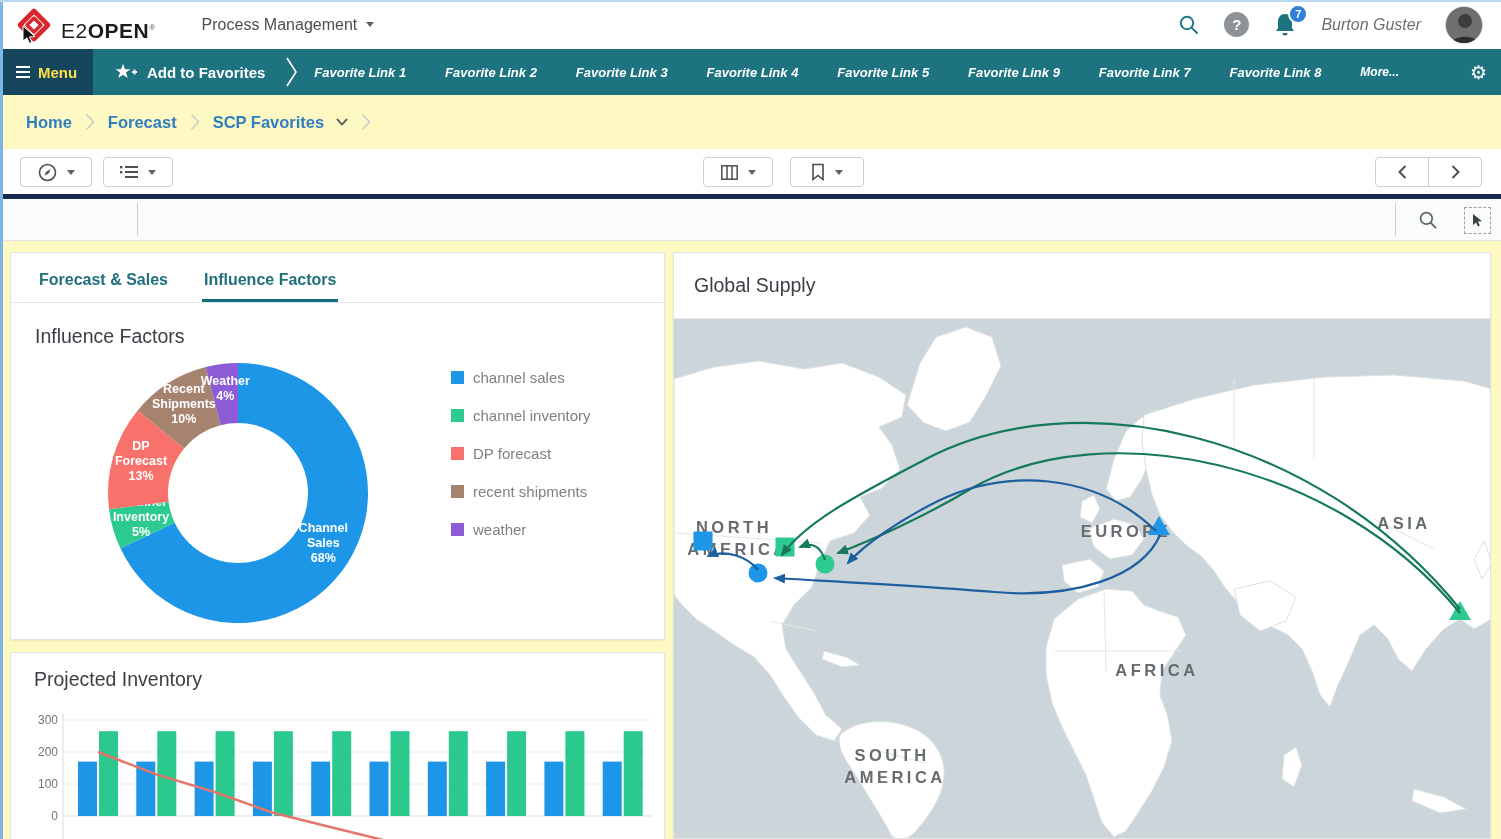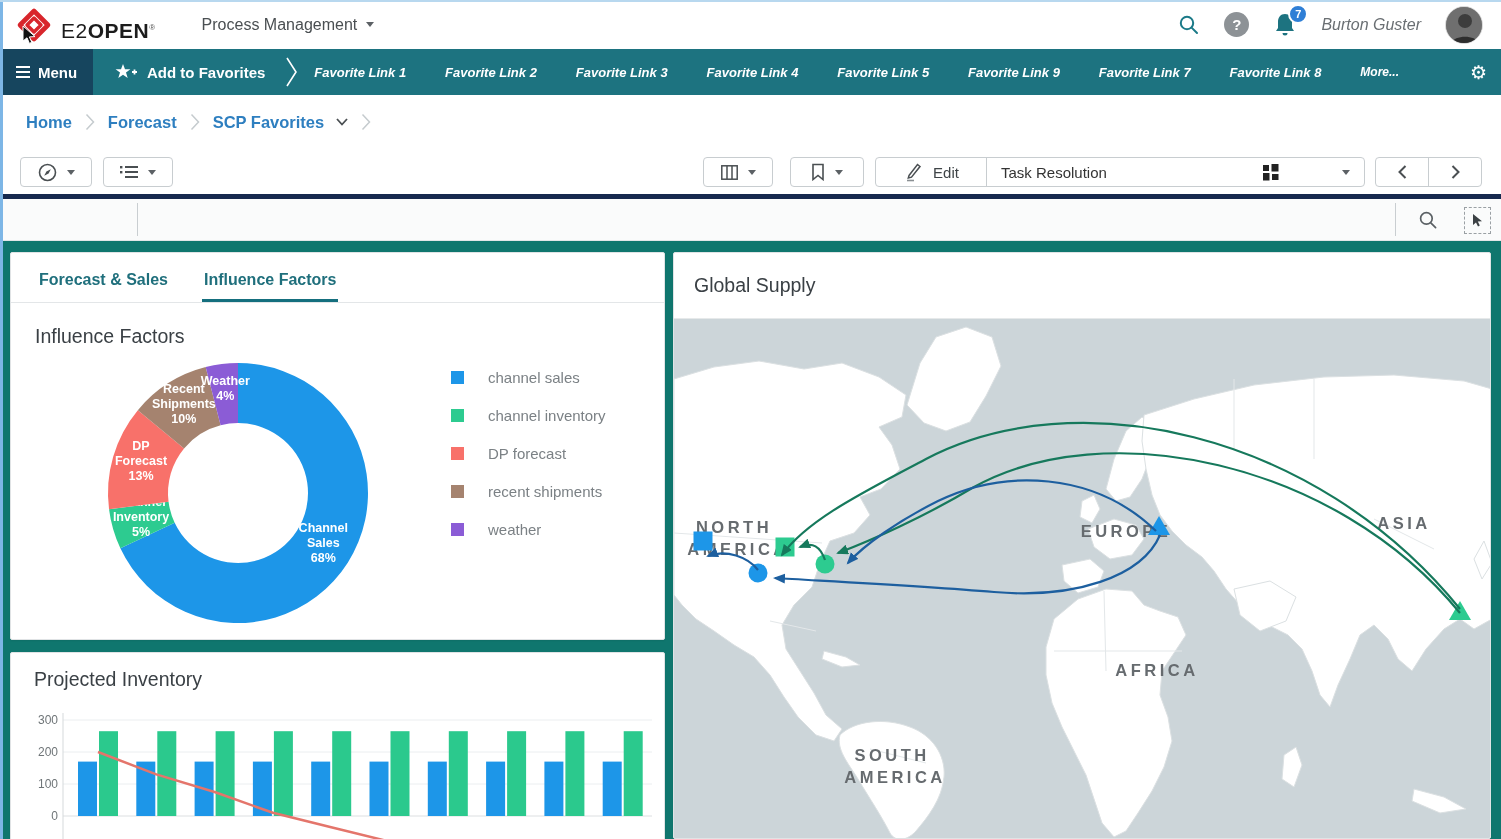--- a/index.html
+++ b/index.html
@@ -19,32 +19,32 @@
   .caret-down { width:0; height:0; border-left:4px solid transparent; border-right:4px solid transparent; border-top:5px solid #5c6165; display:inline-block; }
   .header-right { margin-left:auto; display:flex; align-items:center; gap:24px; padding-right:18px; }
   .help-circle { width:25px; height:25px; border-radius:50%; background:#8d9296; color:#fff; font-weight:700; font-size:15px; display:flex; align-items:center; justify-content:center; }
   .bell-wrap { position:relative; }
   .badge { position:absolute; top:-8px; right:-11px; background:#2f7fd6; color:#fff; font-size:11px; font-weight:700; width:20px; height:20px; border-radius:50%; border:2px solid #fff; display:flex; align-items:center; justify-content:center; }
   .user-name { font-style:italic; color:#6a6f73; font-size:16px; }
   .avatar { width:38px; height:38px; border-radius:50%; background:#9b9b9b; overflow:hidden; border:1px solid #ddd; }
 
   
   .navbar { position:absolute; left:0; top:49px; width:1501px; height:46px; background:#1d7380; display:flex; align-items:center; z-index:5; }
-  .menu-btn { width:93px; height:46px; background:#16455e; color:#ffffff; font-weight:700; font-size:15px; display:flex; align-items:center; justify-content:center; gap:8px; cursor:pointer; }
+  .menu-btn { width:93px; height:46px; background:#16455e; color:#fde047; font-weight:700; font-size:15px; display:flex; align-items:center; justify-content:center; gap:8px; cursor:pointer; }
   .hamburger { display:inline-block; width:14px; }
   .hamburger div { height:2px; background:#fff; margin:3px 0; }
   .add-fav { display:flex; align-items:center; gap:10px; color:#fff; font-size:15px; font-weight:700; margin-left:22px; cursor:pointer; }
   .fav-sep { margin:0 16px 0 20px; }
   .fav-links { display:flex; align-items:center; gap:39px; }
   .fav-link { color:#fff; font-size:13px; font-style:italic; font-weight:700; cursor:pointer; white-space:nowrap;text-align:center; }
   .more-link { color:#fff; font-size:12px; font-style:italic; font-weight:700; margin-left:39px; cursor:pointer; }
   .gear { margin-left:auto; margin-right:14px; color:#fff; font-size:19px; cursor:pointer; line-height:1; }
 
   
-  .crumb-row { position:absolute; left:0; top:95px; width:1501px; height:54px; background:#ffffff; display:flex; align-items:center; padding-left:26px; z-index:4; }
+  .crumb-row { position:absolute; left:0; top:95px; width:1501px; height:54px; background:#fef9c3; display:flex; align-items:center; padding-left:26px; z-index:4; }
   .crumb { color:#2e7fc0; font-size:16.5px; font-weight:600; cursor:pointer; }
   .crumb-sep { margin:0 13px; display:flex; align-items:center; }
   .crumb-caret { margin-left:12px; cursor:pointer; display:flex; align-items:center; }
 
   
   .toolbar { position:absolute; left:0; top:149px; width:1501px; height:45px; background:#fff; z-index:4; }
   .tb-btn { position:absolute; top:8px; height:30px; background:#fff; border:1px solid #c8cdd0; border-radius:4px; display:flex; align-items:center; justify-content:center; gap:10px; cursor:pointer; }
   .tb-group { position:absolute; top:8px; height:30px; border:1px solid #c8cdd0; border-radius:4px; background:#fff; display:flex; align-items:stretch; }
   .tb-seg { display:flex; align-items:center; gap:10px; padding:0 14px; cursor:pointer; }
   .tb-seg + .tb-seg { border-left:1px solid #c8cdd0; }
@@ -53,37 +53,37 @@
 
   .navy-divider { position:absolute; left:0; top:194px; width:1501px; height:5px; background:#16294e; z-index:4; }
 
   
   .subbar { position:absolute; left:0; top:199px; width:1501px; height:42px; background:#fafbfb; border-bottom:1px solid #e2e5e7; z-index:3; }
   .subbar .vline { position:absolute; top:4px; bottom:4px; width:1px; background:#c9ced1; }
   .sub-icons { position:absolute; right:10px; top:0; height:42px; display:flex; align-items:center; gap:26px; }
   .dashed-select { width:27px; height:27px; border:1.5px dashed #9aa0a4; display:flex; align-items:center; justify-content:center; cursor:pointer; }
 
   
-  .content { position:absolute; left:0; top:241px; width:1501px; height:598px; background:#0f766e; }
+  .content { position:absolute; left:0; top:241px; width:1501px; height:598px; background:#fef9c3; }
   .card { position:absolute; background:#fff; border:1px solid #e0e3e5; border-radius:2px; box-shadow:0 1px 2px rgba(0,0,0,.07); }
   .card-influence { left:10px; top:11px; width:655px; height:388px; }
   .card-inventory { left:10px; top:411px; width:655px; height:260px; overflow:hidden; }
   .card-map { left:673px; top:11px; width:818px; height:587px; overflow:hidden; }
 
   .tabs { display:flex; gap:36px; padding-left:28px; height:50px; align-items:flex-end; border-bottom:1px solid #e3e6e8; }
   .tab { color:#1f6f7c; font-size:16px; font-weight:600; padding-bottom:13px; position:relative; cursor:pointer; }
   .tab.active::after { content:""; position:absolute; left:-2px; right:-2px; bottom:0; height:3px; background:#156f7e; }
 
   .panel-title { font-size:19.5px; color:#3a4045; }
   .card-influence .panel-title { margin:22px 0 0 24px; }
   .card-inventory .panel-title { margin:15px 0 0 23px; }
 
   .donut-svg { position:absolute; left:0; top:0; width:655px; height:388px; }
   .legend { position:absolute; left:440px; top:116px; }
-  .legend-item { display:flex; align-items:center; gap:24px; margin-bottom:21px; }
+  .legend-item { display:flex; align-items:center; gap:9px; margin-bottom:21px; }
   .legend-swatch { width:13px; height:13px; }
   .legend-label { font-size:15px; color:#7b8185; }
 
   .bars-svg { position:absolute; left:6px; top:52px; }
 
   .map-header { height:66px; border-bottom:1px solid #e6e9ea; display:flex; align-items:center; padding-left:20px; }
   .map-svg { display:block; }
 
   .cursor { position:absolute; z-index:99; pointer-events:none; }
   svg { display:block; }
@@ -218,39 +218,20 @@
     </svg>
     <span class="caret-down"></span>
   </div>
   <div class="tb-btn" style="left:790px; width:74px;">
     <svg width="14" height="18" viewBox="0 0 14 18">
       <path d="M2 1.5 H12 V16.5 L7 12.5 L2 16.5 Z" fill="none" stroke="#4a4f52" stroke-width="1.6"></path>
     </svg>
     <span class="caret-down"></span>
   </div>
 
-  <div class="tb-group" style="left:875px; width:490px;">
-    <div class="tb-seg" style="width:110px; justify-content:center;">
-      <svg width="20" height="20" viewBox="0 0 20 20">
-        <path d="M6 13.5 L14.5 2.5 L17 4.5 L8.5 15.2 L5.3 16 Z" fill="none" stroke="#4a4f52" stroke-width="1.5"></path>
-        <line x1="4" y1="18.5" x2="11" y2="18.5" stroke="#8a8f93" stroke-width="1.6"></line>
-      </svg>
-      <span class="tb-label">Edit</span>
-    </div>
-    <div class="tb-seg" style="flex:1;">
-      <span class="view-value">Task Resolution</span>
-      <svg width="17" height="17" viewBox="0 0 17 17" style="margin-left:auto;">
-        <rect x="0" y="1" width="6" height="6" fill="#222"></rect>
-        <rect x="8.5" y="0" width="7" height="7.5" fill="#222"></rect>
-        <rect x="0" y="9" width="6.5" height="7.5" fill="#222"></rect>
-        <rect x="9" y="10" width="6.5" height="6" fill="#222"></rect>
-      </svg>
-      <span class="caret-down" style="margin-left:52px"></span>
-    </div>
-  </div>
   <div class="tb-group" style="left:1375px; width:107px;">
     <div class="tb-seg" style="flex:1; justify-content:center;">
       <svg width="9" height="14" viewBox="0 0 9 14">
           <polyline points="7.5,1 1.5,7 7.5,13" fill="none" stroke="#4a4f52" stroke-width="2"></polyline>
         </svg>
     </div>
     <div class="tb-seg" style="flex:1; justify-content:center;">
       <svg width="9" height="14" viewBox="0 0 9 14">
           <polyline points="1.5,1 7.5,7 1.5,13" fill="none" stroke="#4a4f52" stroke-width="2"></polyline>
         </svg>

